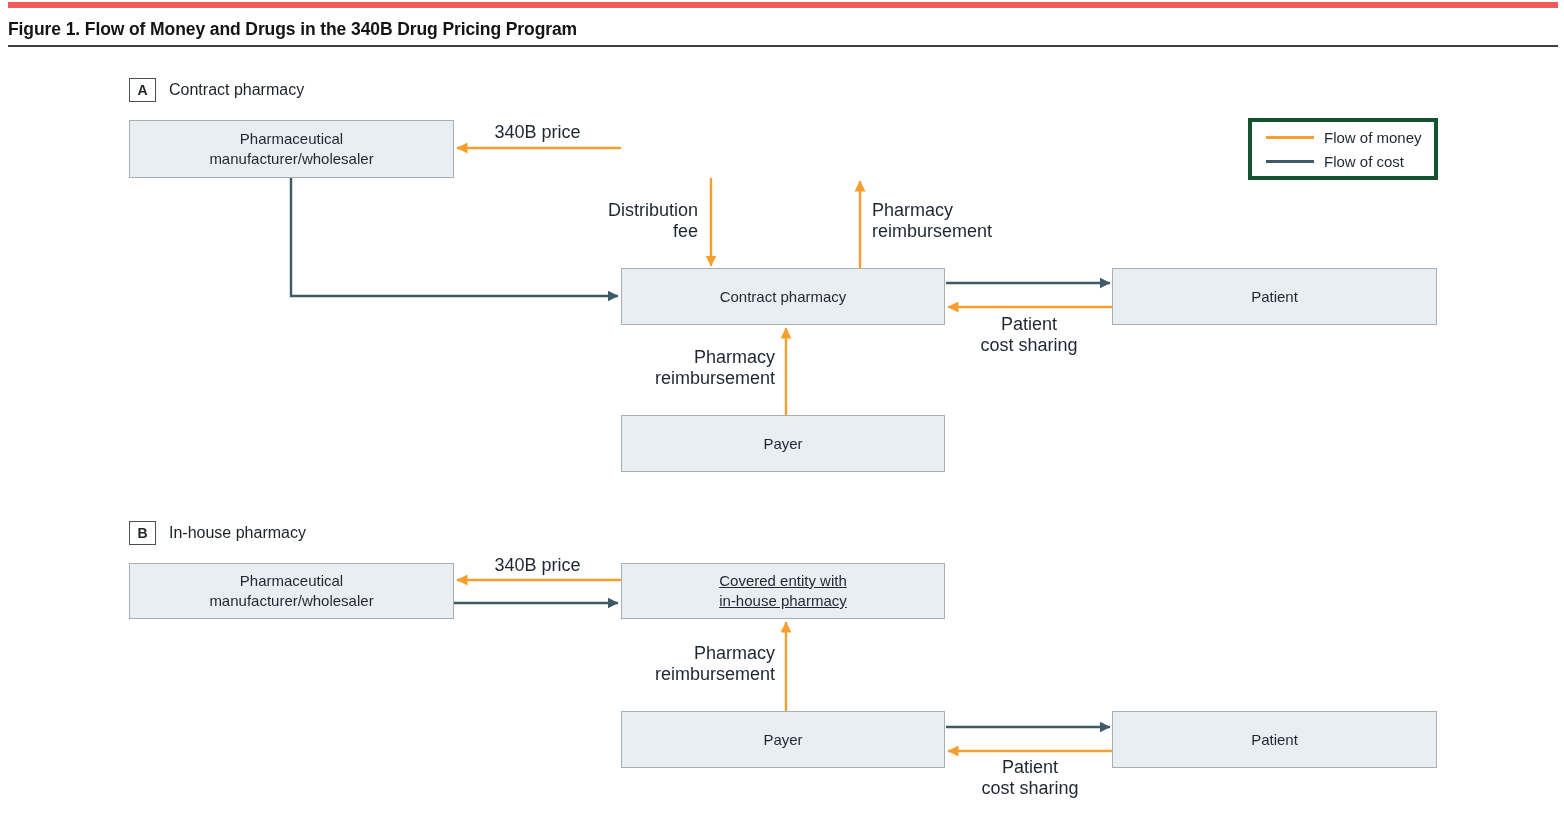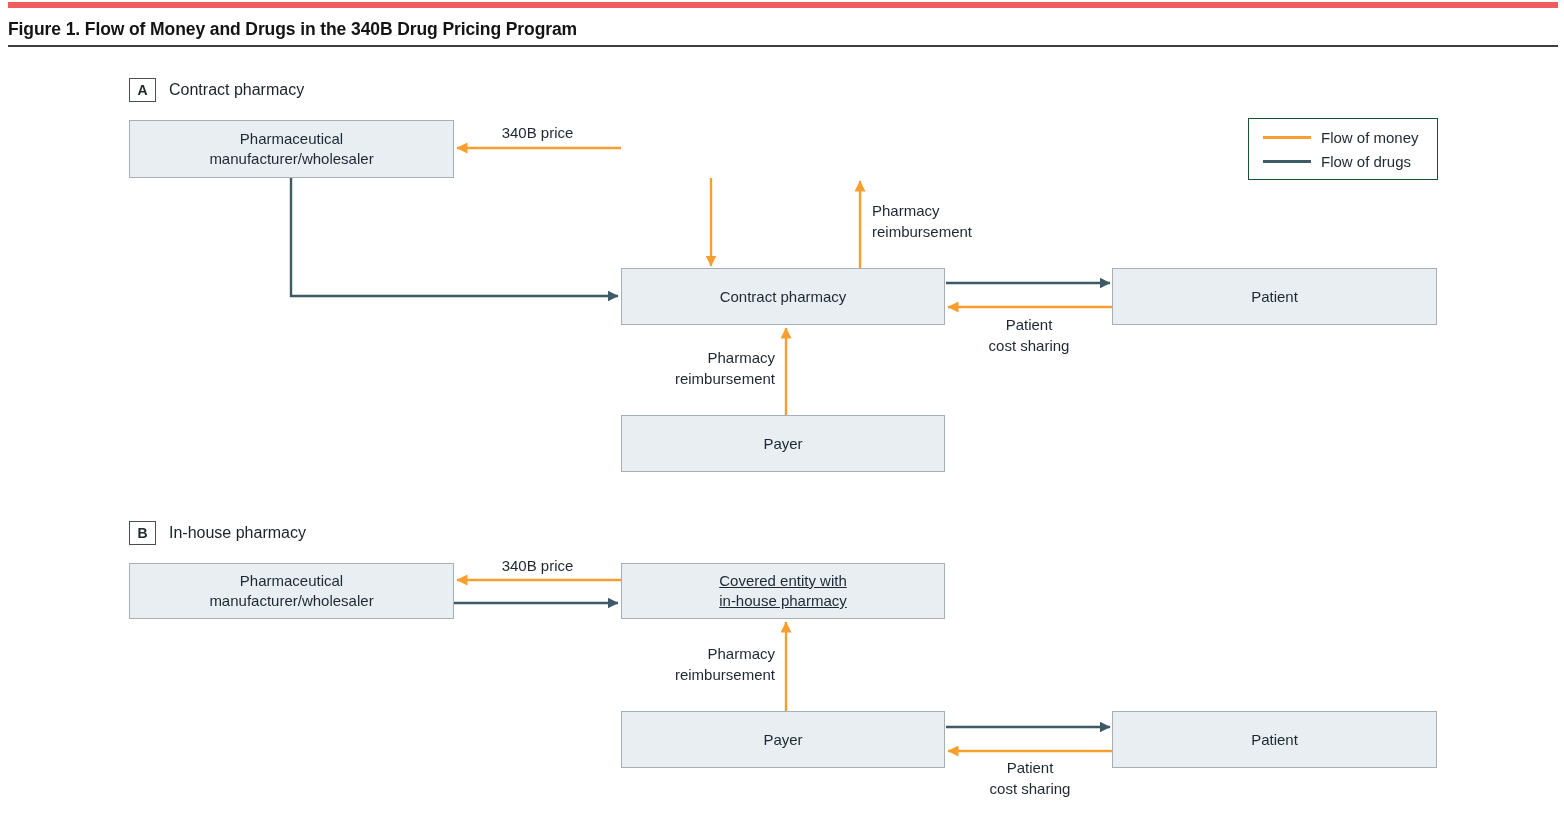--- a/index.html
+++ b/index.html
@@ -11,31 +11,31 @@
 
   .panel-head{position:absolute;display:flex;align-items:center;gap:13px;}
   .badge{width:25px;height:22px;border:1.5px solid #4a4f54;display:flex;align-items:center;
          justify-content:center;font-weight:bold;font-size:14px;color:#23282d;background:#fff;}
   .panel-title{font-size:16px;color:#1d2227;}
 
   .node{position:absolute;background:var(--box-fill,#e9eef2);border:1px solid var(--box-border,#a7afb4);
         display:flex;flex-direction:column;align-items:center;justify-content:center;
         font-size:15px;line-height:20px;text-align:center;color:var(--text,#1f2733);box-sizing:border-box;}
 
-  .edge-label{position:absolute;font-size:15px;line-height:21px;color:var(--text,#1f2733);}
+  .edge-label{position:absolute;font-size:18px;line-height:21px;color:var(--text,#1f2733);}
   .edge-label span{display:block;}
   .ta-r{text-align:right;} .ta-c{text-align:center;} .ta-l{text-align:left;}
 
   svg.overlay{position:absolute;left:0;top:0;pointer-events:none;}
   .money{stroke:var(--money,#f79e2e);stroke-width:2.4;fill:none;}
   .drugs{stroke:var(--drugs,#3d5a66);stroke-width:2.4;fill:none;}
   .mk-money{fill:var(--money,#f79e2e);}
   .mk-drugs{fill:var(--drugs,#3d5a66);}
 
-  .legend{position:absolute;left:1248px;top:118px;width:190px;height:62px;border:1px solid #14532d;
+  .legend{position:absolute;left:1248px;top:118px;width:190px;height:62px;border:4px solid #14532d;
           background:#fff;display:flex;flex-direction:column;justify-content:center;gap:7px;box-sizing:border-box;padding-left:14px;}
   .legend-row{display:flex;align-items:center;gap:10px;}
   .legend-swatch{width:48px;height:3px;flex:0 0 48px;}
   .legend-label{font-size:15px;color:#1f2733;}
 </style>
 </head>
 <body>
 
 <div class="page">
 
@@ -68,21 +68,21 @@
     <line class="money" x1="1112" y1="751" x2="948" y2="751" marker-end="url(#mk-money)"></line>
   </svg>
 
   <div class="legend">
     <div class="legend-row">
       <div class="legend-swatch" style="background:var(--money)"></div>
       <div class="legend-label">Flow of money</div>
     </div>
     <div class="legend-row">
       <div class="legend-swatch" style="background:var(--drugs)"></div>
-      <div class="legend-label">Flow of drugs</div>
+      <div class="legend-label">Flow of cost</div>
     </div>
   </div>
 
   <div class="panel-head" style="left:129px;top:78px;">
     <div class="badge">A</div>
     <div class="panel-title">Contract pharmacy</div>
   </div>
 
   <div class="node" style="left:129px;top:120px;width:325px;height:58px;">
     <span>Pharmaceutical</span>
@@ -93,20 +93,24 @@
   </div>
   <div class="node" style="left:1112px;top:268px;width:325px;height:57px;">
     <span>Patient</span>
   </div>
   <div class="node" style="left:621px;top:415px;width:324px;height:57px;">
     <span>Payer</span>
   </div>
 
   <div class="edge-label ta-c" style="left:450px;top:122px;width:175px;">
     <span>340B price</span>
+  </div>
+  <div class="edge-label ta-r" style="left:548px;top:200px;width:150px;">
+    <span>Distribution</span>
+    <span>fee</span>
   </div>
   <div class="edge-label ta-l" style="left:872px;top:200px;width:160px;">
     <span>Pharmacy</span>
     <span>reimbursement</span>
   </div>
   <div class="edge-label ta-c" style="left:929px;top:314px;width:200px;">
     <span>Patient</span>
     <span>cost sharing</span>
   </div>
   <div class="edge-label ta-r" style="left:625px;top:347px;width:150px;">

